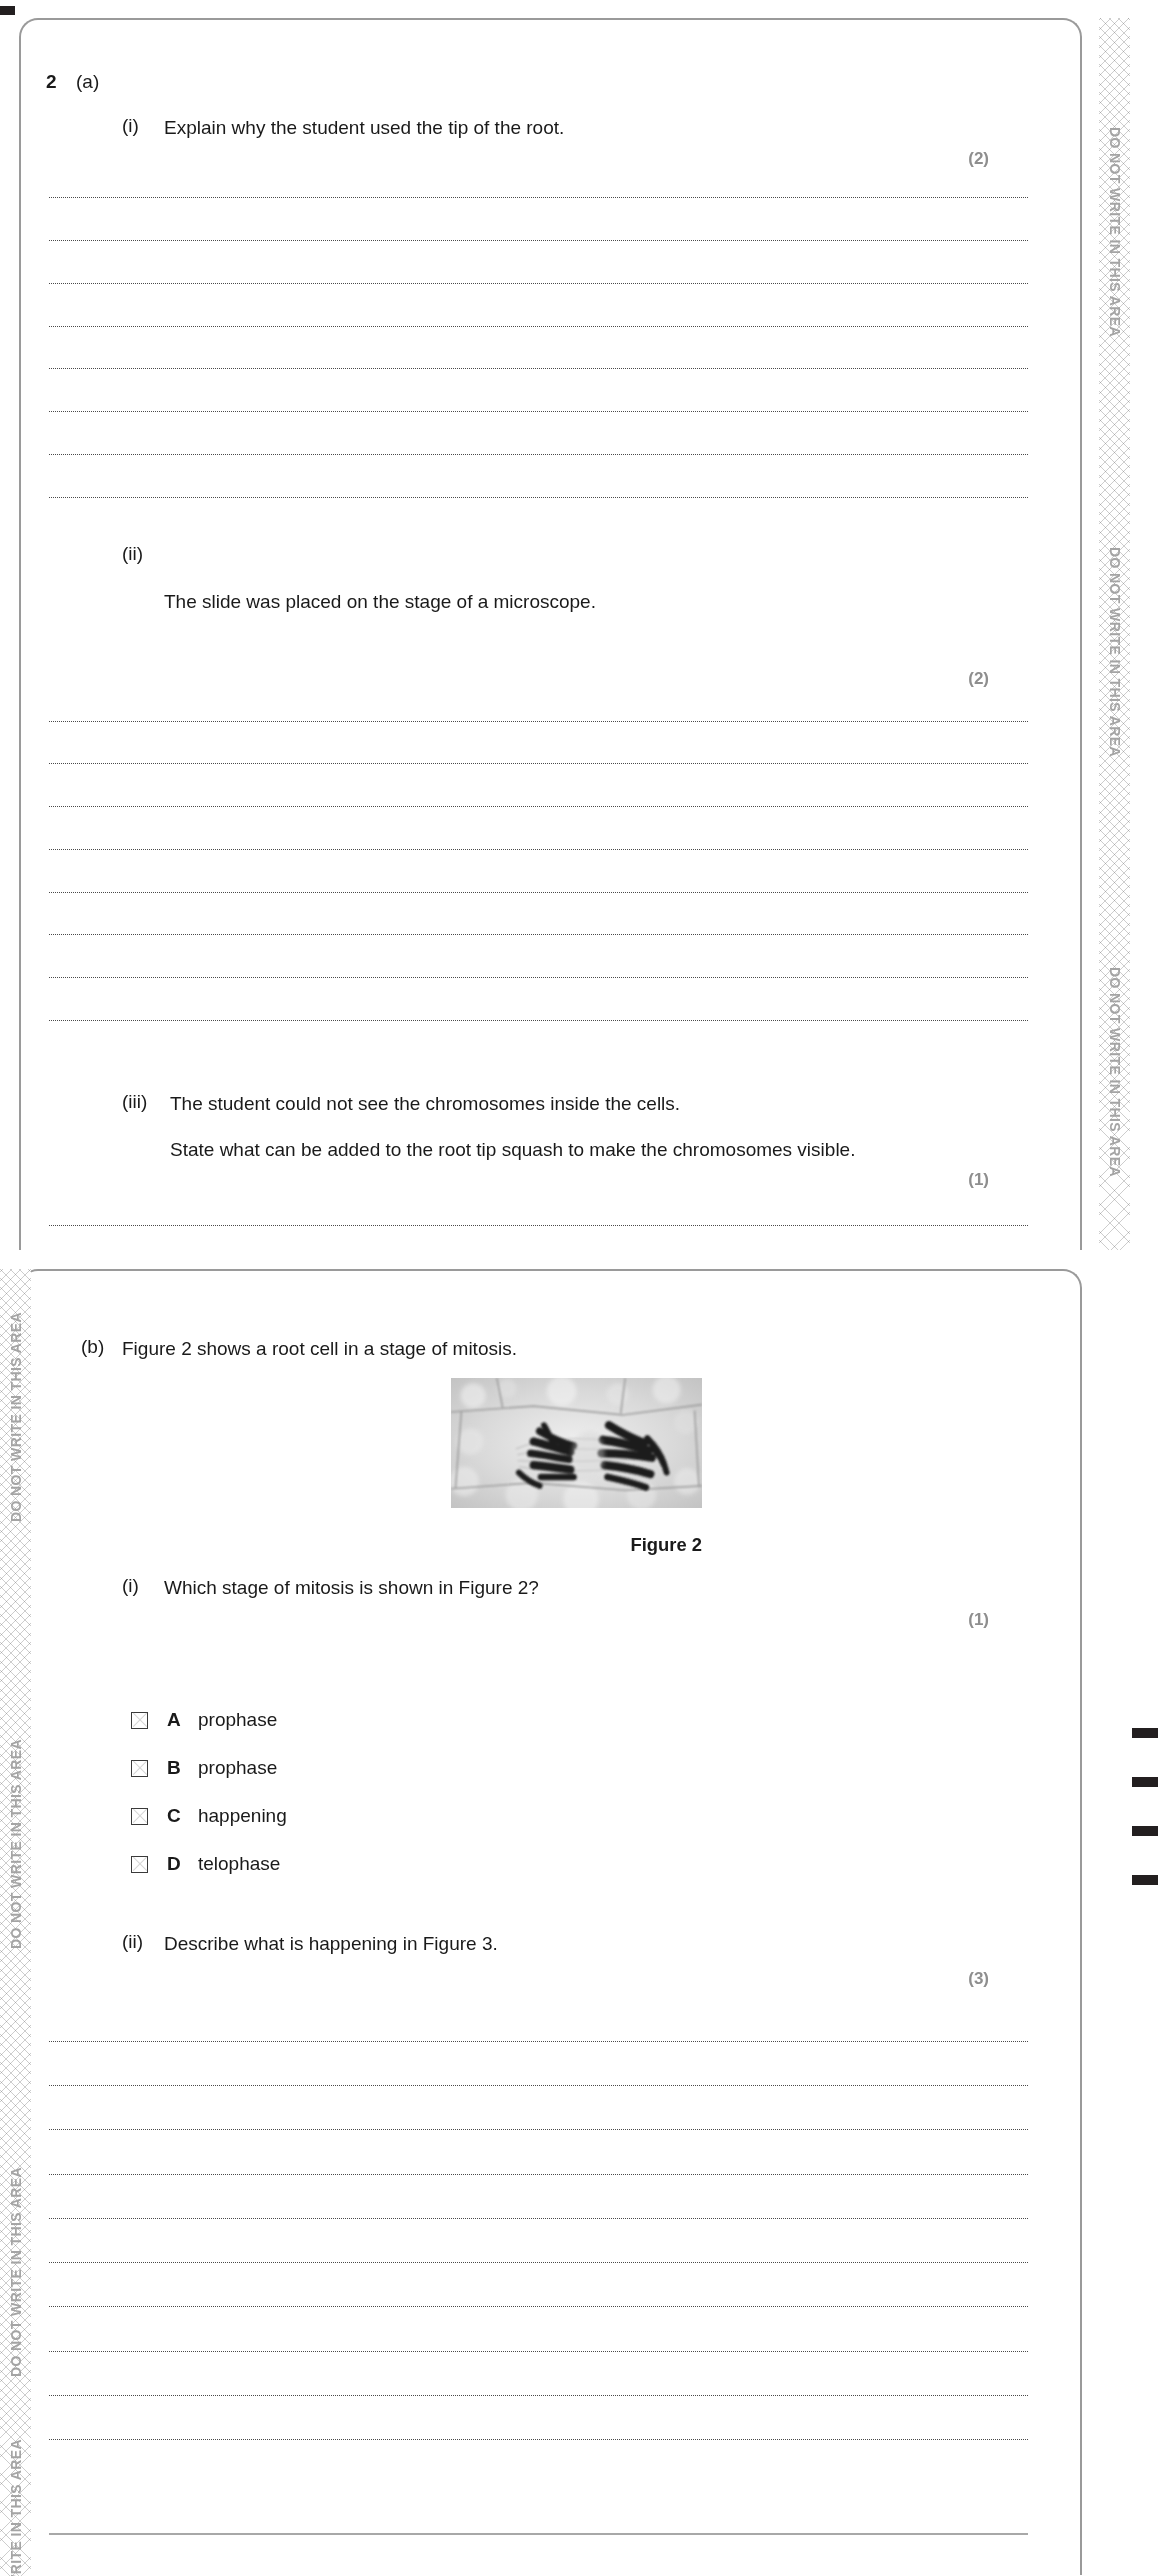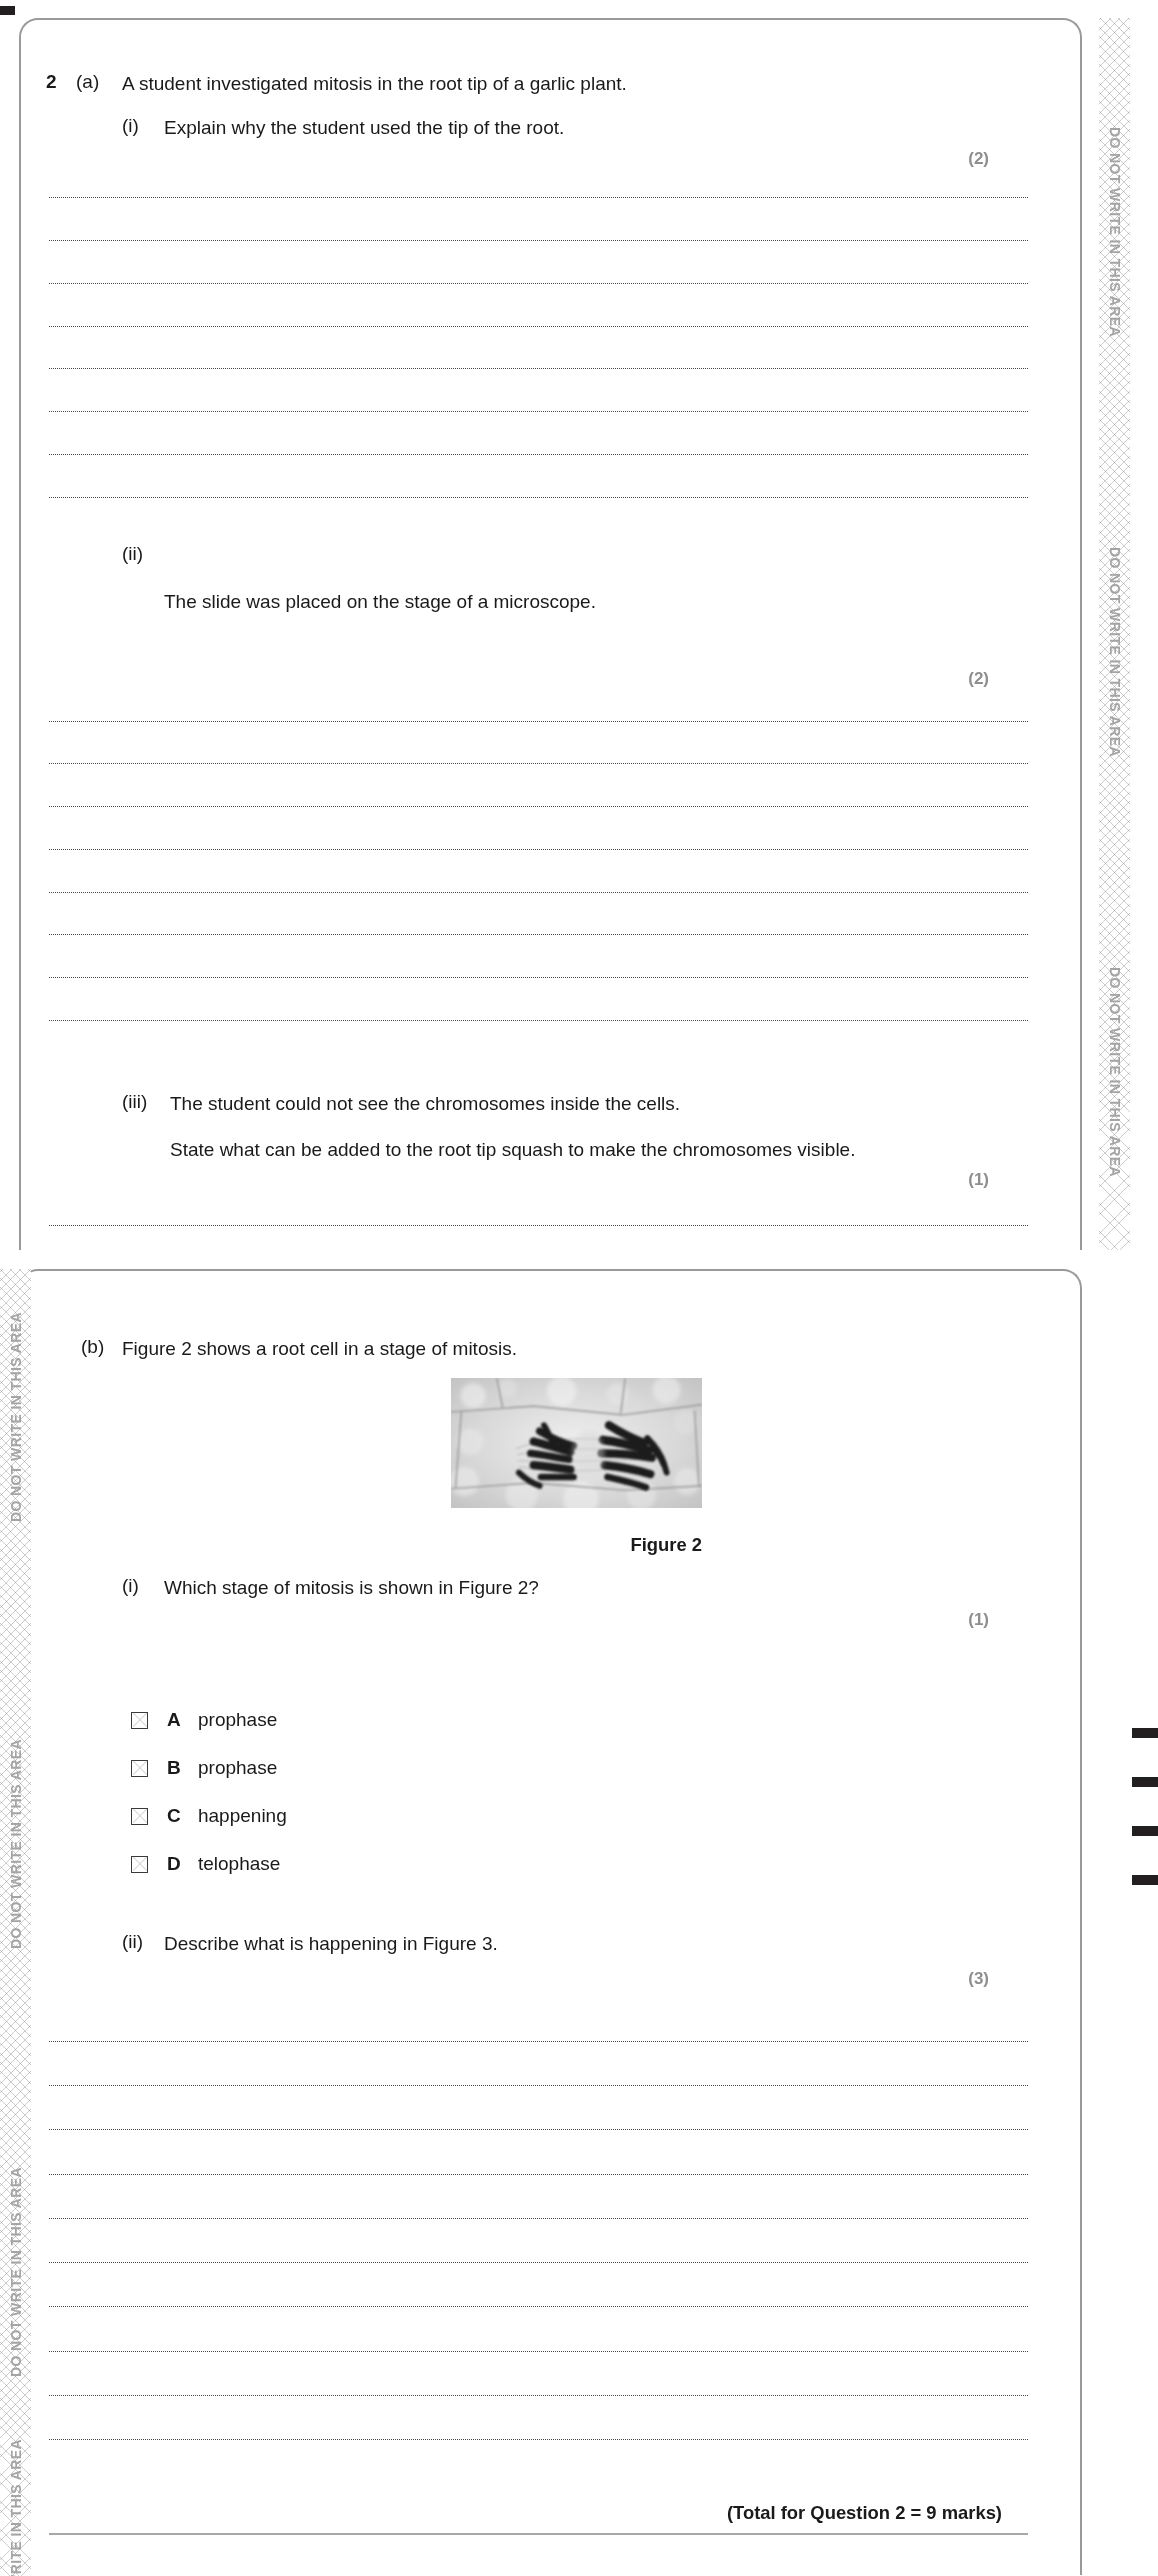--- a/index.html
+++ b/index.html
@@ -196,21 +196,20 @@
   <div class="page page-1"></div>
 
   <div class="hatch" style="left:1099px; top:17.7px; width:31px; height:1232px;">
     <div class="hatch-label down" style="top:206px;">DO NOT WRITE IN THIS AREA</div>
     <div class="hatch-label down" style="top:626px;">DO NOT WRITE IN THIS AREA</div>
     <div class="hatch-label down" style="top:1046px;">DO NOT WRITE IN THIS AREA</div>
   </div>
 
   <div class="q-num" style="left:46px; top:71px;">2</div>
   <div class="q-label" style="left:76px; top:71px;">(a)</div>
-  <div class="q-text" style="left:122px; top:71px;">A student investigated mitosis in the root tip of a garlic plant.</div>
 
   <div class="q-label" style="left:122px; top:115px;">(i)</div>
   <div class="q-text" style="left:164px; top:115px;">Explain why the student used the tip of the root.</div>
   <div class="marks" style="left:855px; top:149px; width:134px;">(2)</div>
 
   <div class="ansline" style="left:49px; top:197px; width:979px;"></div>
   <div class="ansline" style="left:49px; top:240px; width:979px;"></div>
   <div class="ansline" style="left:49px; top:283px; width:979px;"></div>
   <div class="ansline" style="left:49px; top:326px; width:979px;"></div>
   <div class="ansline" style="left:49px; top:368px; width:979px;"></div>
@@ -362,17 +361,16 @@
   <div class="ansline" style="left:49px; top:2085px; width:979px;"></div>
   <div class="ansline" style="left:49px; top:2129px; width:979px;"></div>
   <div class="ansline" style="left:49px; top:2174px; width:979px;"></div>
   <div class="ansline" style="left:49px; top:2218px; width:979px;"></div>
   <div class="ansline" style="left:49px; top:2262px; width:979px;"></div>
   <div class="ansline" style="left:49px; top:2306px; width:979px;"></div>
   <div class="ansline" style="left:49px; top:2351px; width:979px;"></div>
   <div class="ansline" style="left:49px; top:2395px; width:979px;"></div>
   <div class="ansline" style="left:49px; top:2439px; width:979px;"></div>
 
-  <div class="total-text" style="left:442px; top:2502px; width:560px;">(Total for Question 2 = 9 marks)</div>
   <div class="total-rule" style="left:49px; top:2533px; width:979px;"></div>
 
 </div>
 
 
 </body></html>

